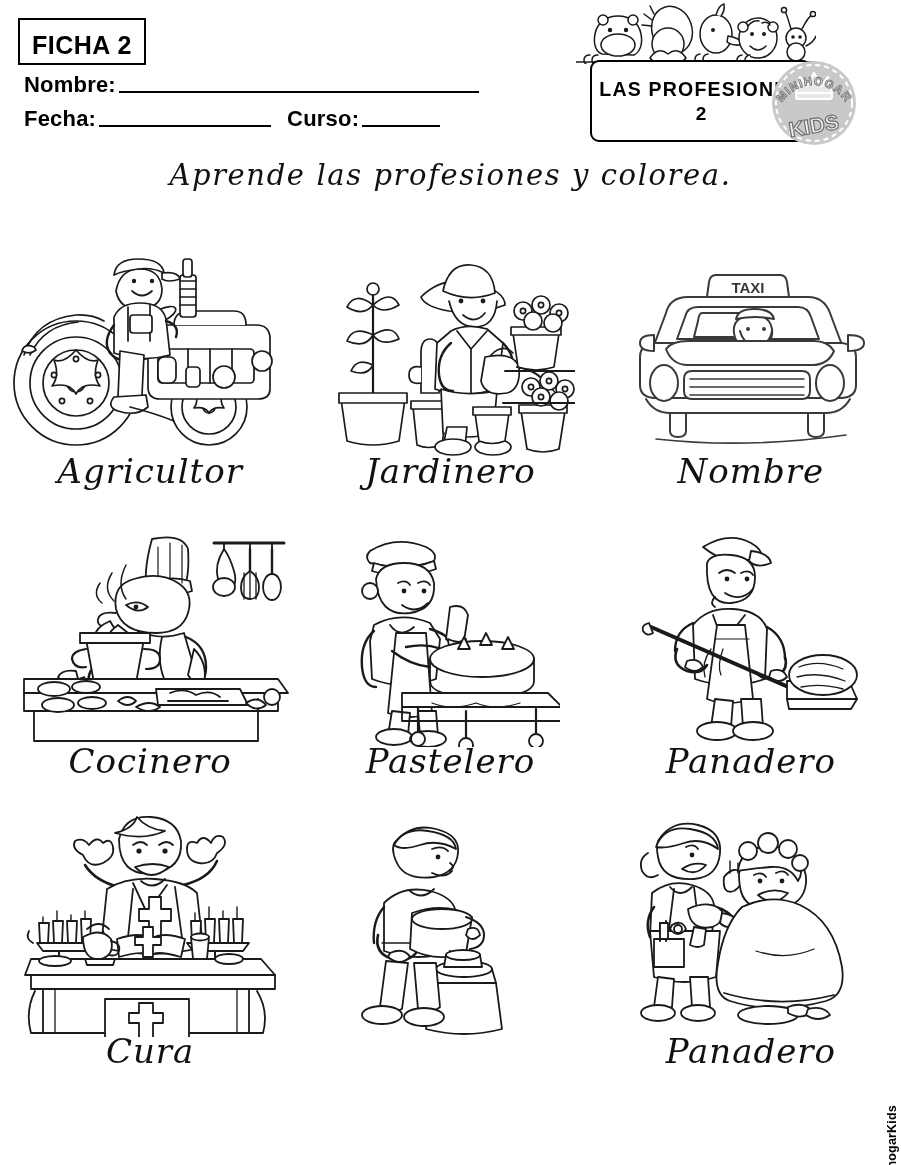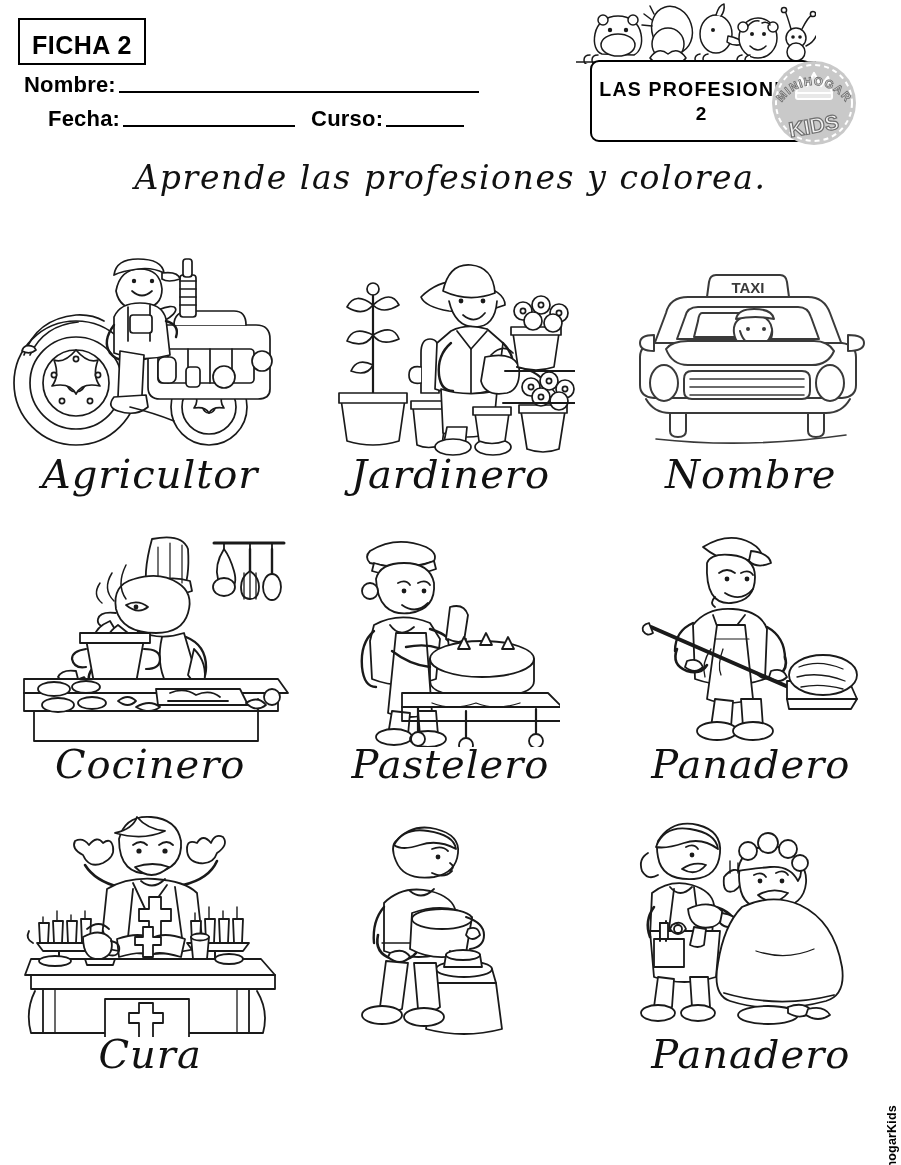--- a/index.html
+++ b/index.html
@@ -28,21 +28,21 @@
     line-height: 1.05;
   }
 
   .field-row {
     position: absolute;
     display: flex;
     align-items: flex-end;
     white-space: nowrap;
   }
   .field-row.nombre { left: 24px; top: 74px; width: 455px; }
-  .field-row.fecha  { left: 24px; top: 108px; width: 460px; margin-left: 24px; }
+  .field-row.fecha  { left: 24px; top: 108px; width: 460px; }
 
   .field-label {
     font-size: 22px;
     font-weight: bold;
     letter-spacing: .2px;
     line-height: 1;
   }
   .rule {
     border-bottom: 2.5px solid #000;
     height: 3px;
@@ -93,21 +93,21 @@
   }
 
   
   .instruction {
     position: absolute;
     left: 0; top: 158px;
     width: 901px;
     text-align: center;
     font-family: "DejaVu Serif", serif;
     font-style: italic;
-    font-size: 33px;
+    font-size: 29px;
     letter-spacing: 1.6px;
     color: #111;
   }
 
   
   .grid {
     position: absolute;
     left: 0; top: 228px;
     width: 901px;
     display: grid;
@@ -125,21 +125,21 @@
     width: 100%;
     height: 232px;
     display: flex;
     align-items: center;
     justify-content: center;
   }
   .art svg { display: block; }
   .caption {
     font-family: "DejaVu Serif", serif;
     font-style: italic;
-    font-size: 40px;
+    font-size: 34px;
     line-height: 1;
     letter-spacing: 1px;
     color: #111;
     margin-top: -6px;
   }
 
   
   .credit {
     position: absolute;
     right: 2px;

